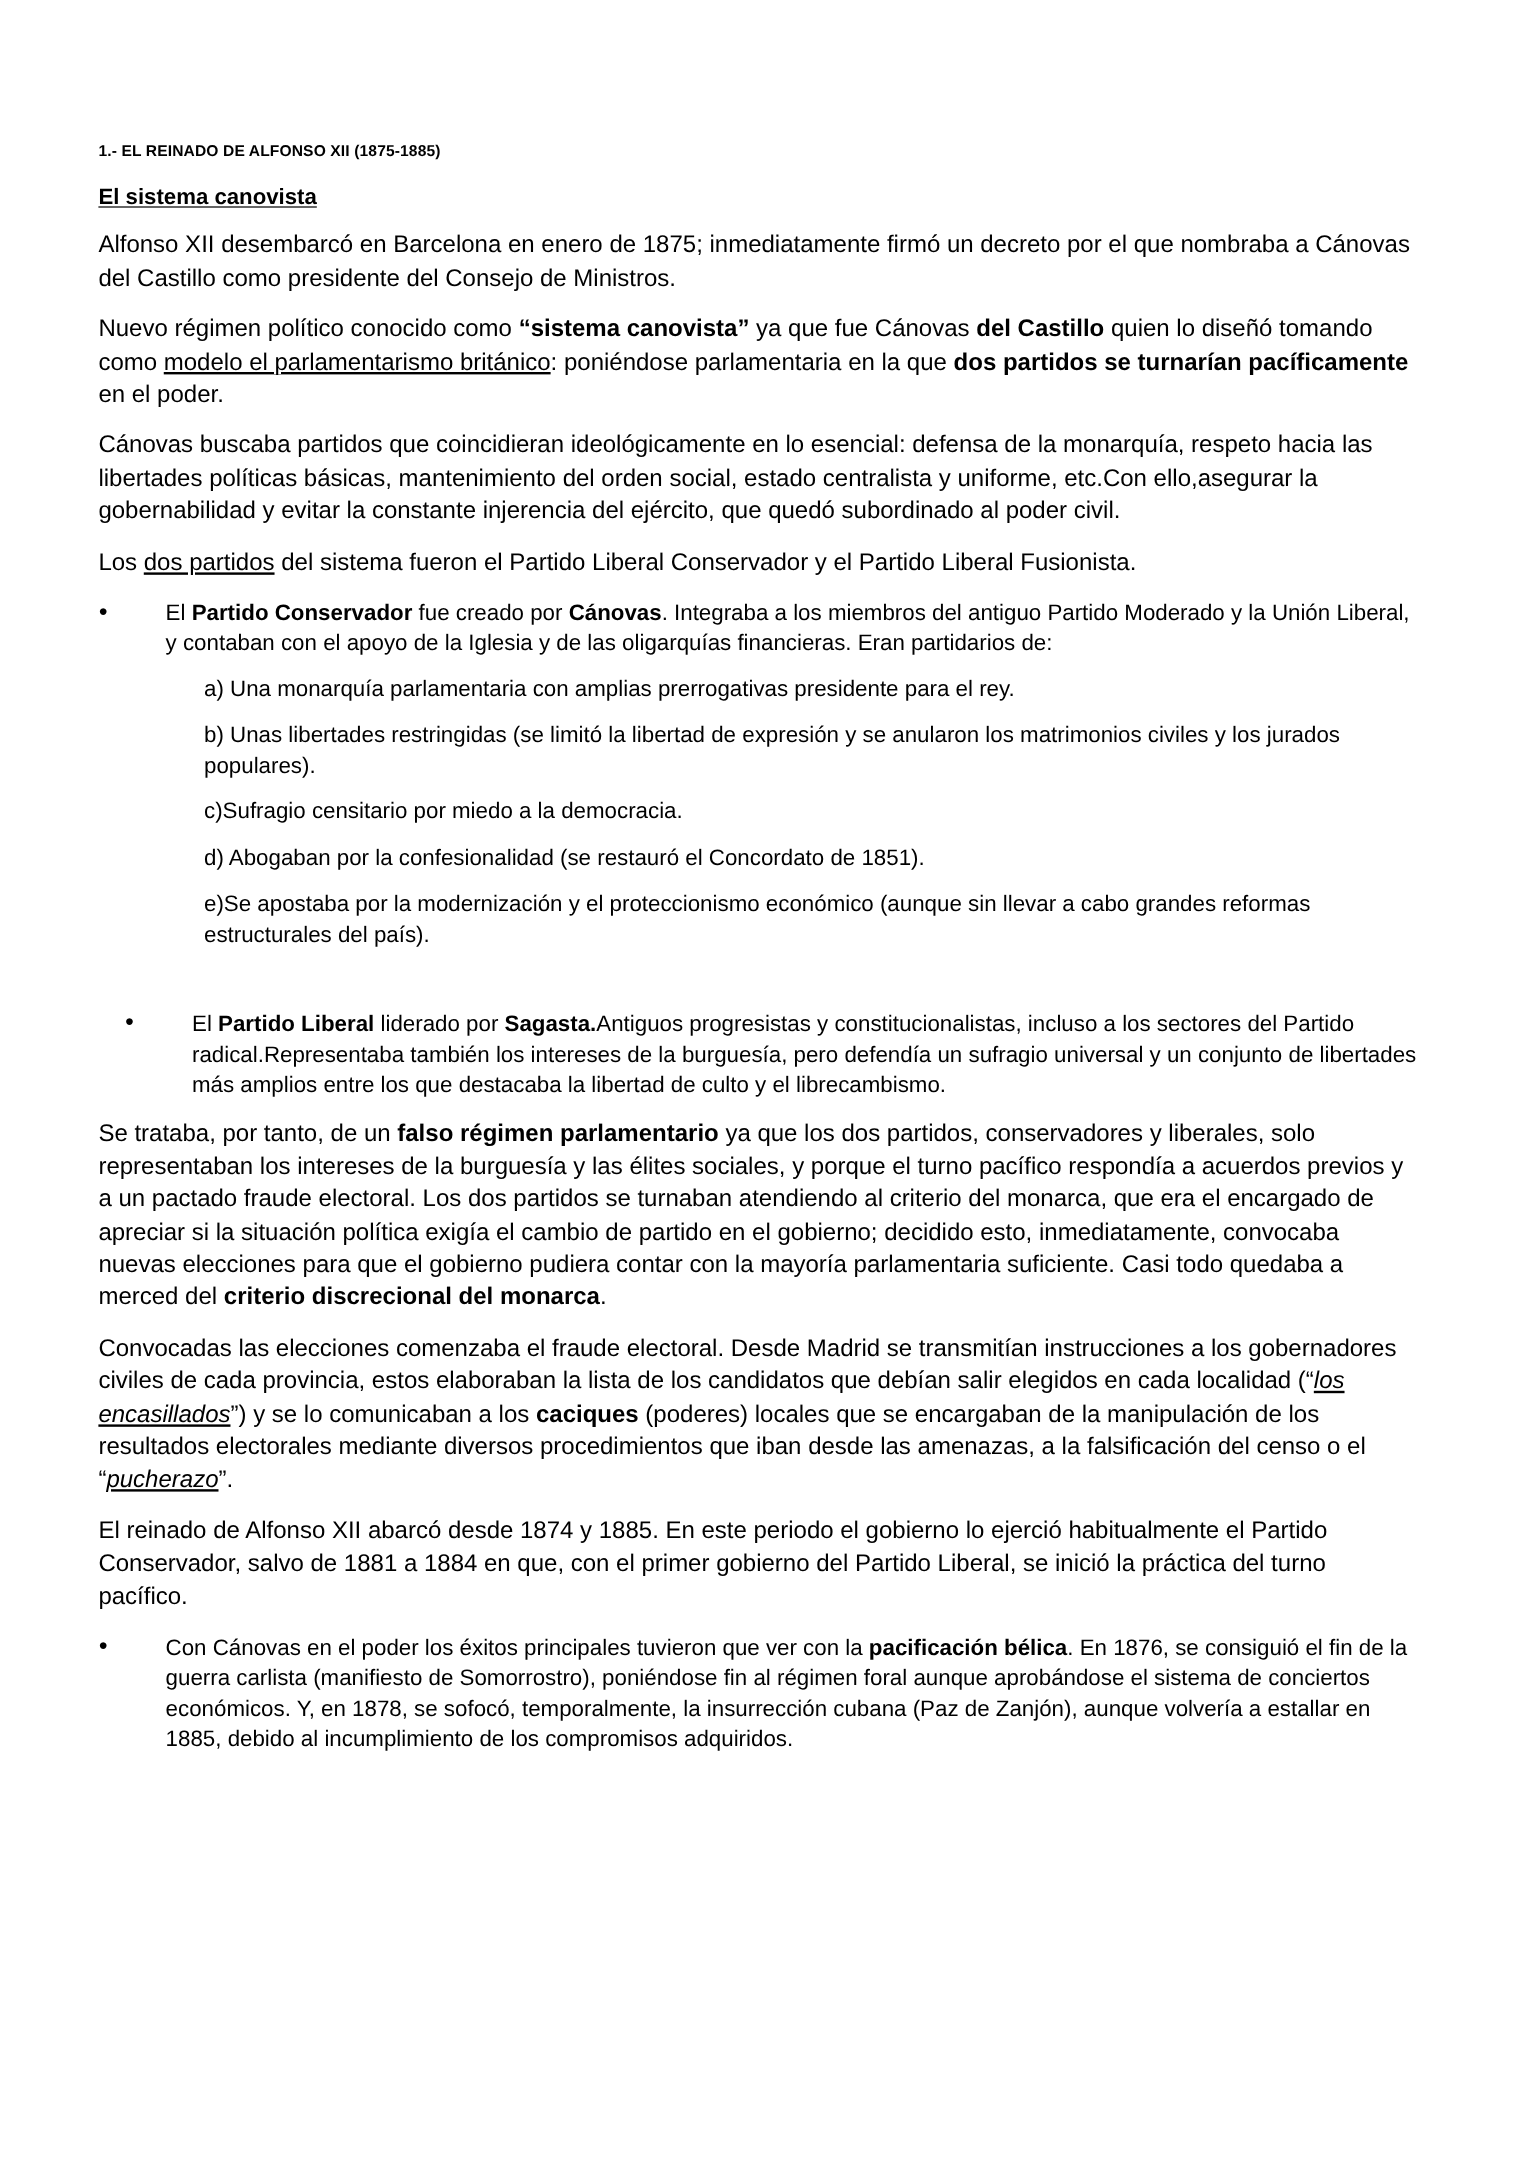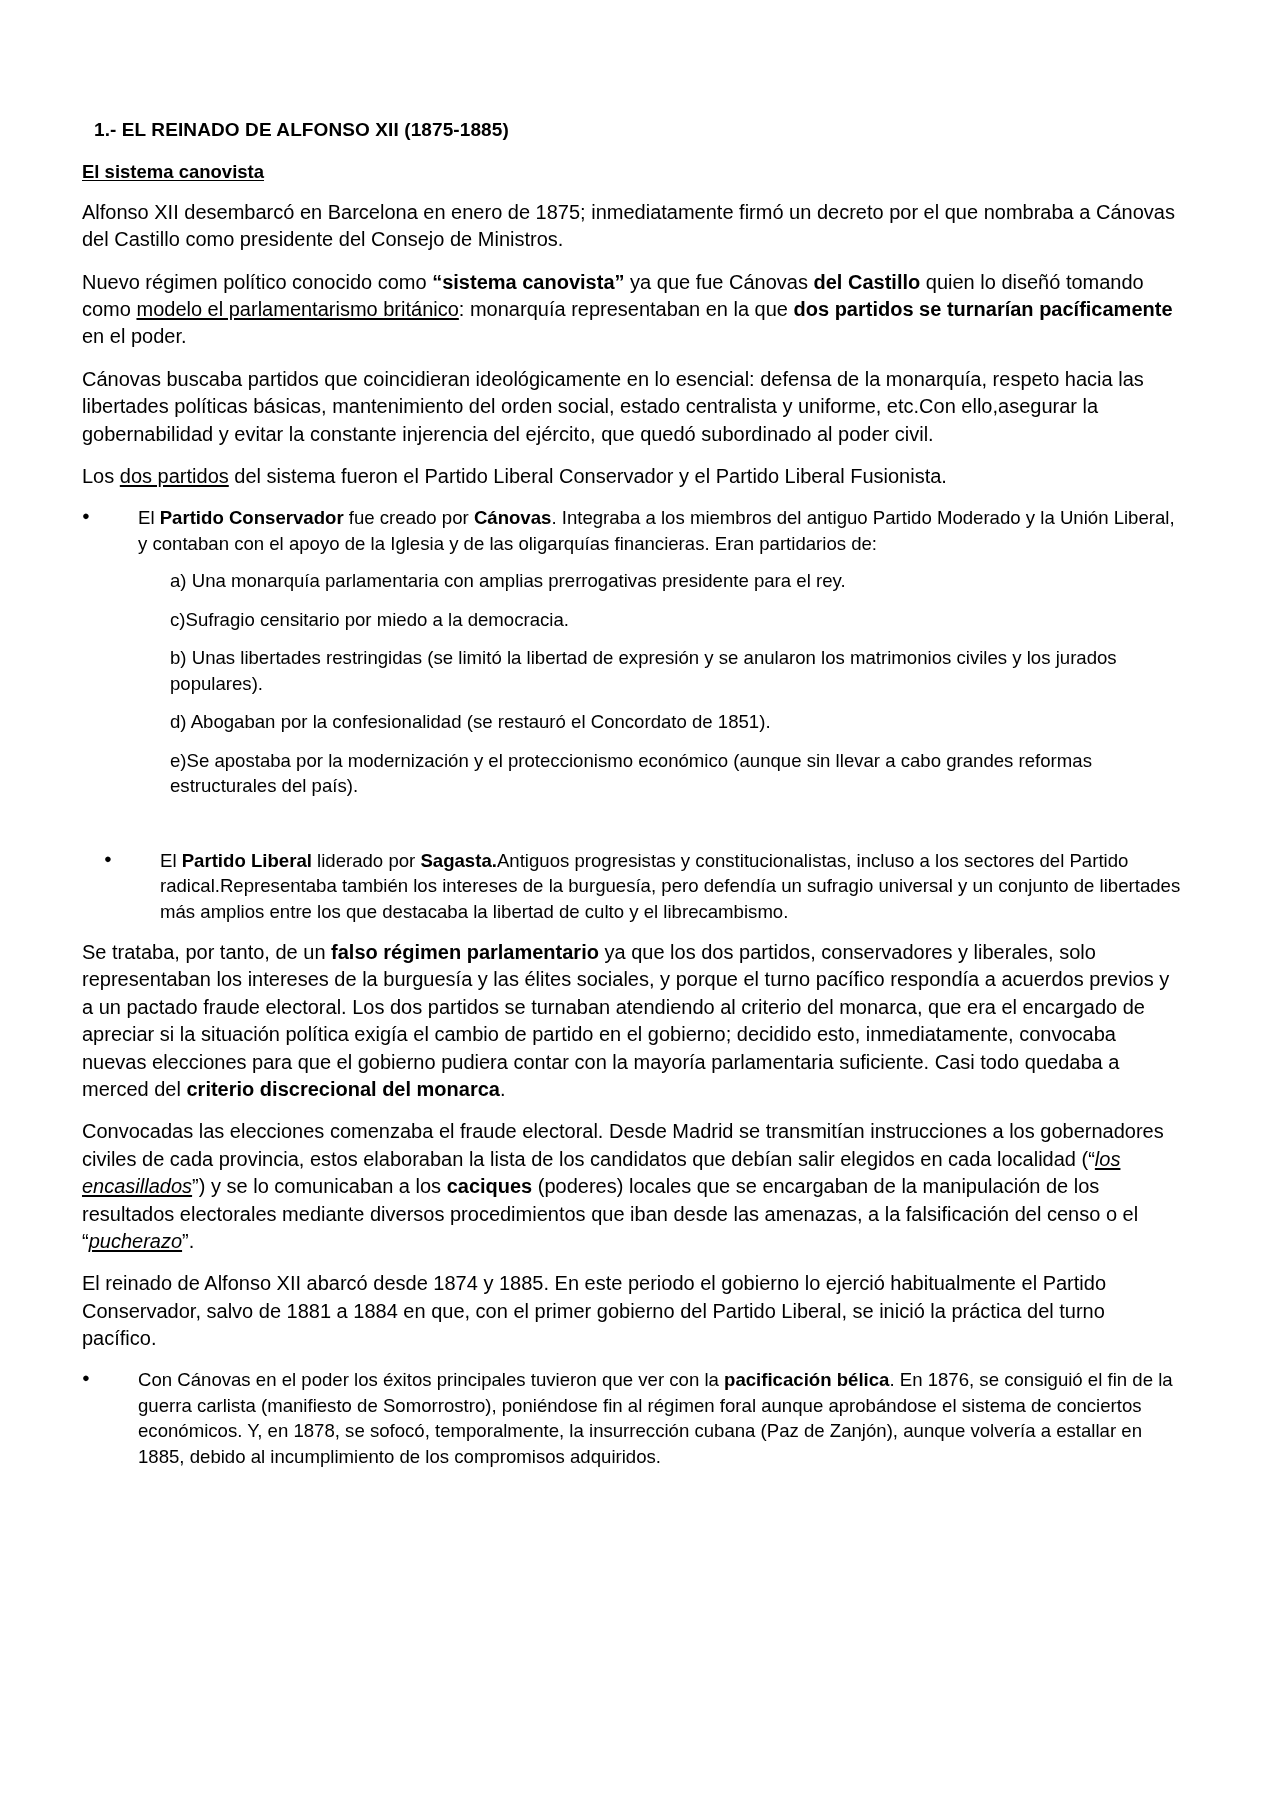--- a/index.html
+++ b/index.html
@@ -14,24 +14,24 @@
     -webkit-font-smoothing: antialiased;
   }
   .page {
     width: 1280px;
     min-height: 1808px;
     background: #ffffff;
     box-sizing: border-box;
     padding: 118px 96px 60px 82px;
   }
   .doc-title {
-    font-size: 19px;
+    font-size: 13px;
     font-weight: bold;
     letter-spacing: 0.1px;
-    margin: 0 0 18px 12px;
+    margin: 0 0 18px 0;
     line-height: 1.25;
   }
   .doc-subtitle {
     font-size: 18.5px;
     font-weight: bold;
     text-decoration: underline;
     text-underline-offset: 2px;
     margin: 16px 0 16px 0;
     line-height: 1.25;
   }
@@ -90,33 +90,33 @@
 <body>
 
 <div class="page">
 
   <h1 class="doc-title">1.- EL REINADO DE ALFONSO XII (1875-1885)</h1>
 
   <h2 class="doc-subtitle">El sistema canovista</h2>
 
   <p class="para"><span>Alfonso XII desembarcó en Barcelona en enero de 1875; inmediatamente firmó un decreto por el que nombraba a Cánovas del Castillo como presidente del Consejo de Ministros.</span></p>
 
-  <p class="para"><span>Nuevo régimen político conocido como </span><b>“sistema canovista”</b><span> ya que fue Cánovas </span><b>del Castillo</b><span> quien lo diseñó tomando como </span><span class="bu">modelo el parlamentarismo británico</span><span>:  monarquía representaban en la que </span><b>dos partidos se turnarían pacíficamente</b><span> en el poder.</span></p>
+  <p class="para"><span>Nuevo régimen político conocido como </span><b>“sistema canovista”</b><span> ya que fue Cánovas </span><b>del Castillo</b><span> quien lo diseñó tomando como </span><span class="bu">modelo el parlamentarismo británico</span><span>:  poniéndose parlamentaria en la que </span><b>dos partidos se turnarían pacíficamente</b><span> en el poder.</span></p>
 
   <p class="para"><span>Cánovas buscaba partidos que coincidieran ideológicamente en lo esencial: defensa de la monarquía, respeto hacia las libertades políticas básicas, mantenimiento del orden social, estado centralista y uniforme, etc.Con ello,asegurar  la gobernabilidad y evitar la constante injerencia del ejército, que quedó subordinado al poder civil.</span></p>
 
   <p class="para"><span>Los </span><u>dos partidos</u><span> del sistema fueron el Partido Liberal Conservador y el Partido Liberal Fusionista.</span></p>
 
   <ul class="bullets">
     <li class="bullet">
       <span>El </span><b>Partido Conservador</b><span> fue creado por </span><b>Cánovas</b><span>. Integraba a los miembros del antiguo Partido Moderado y la Unión Liberal, y contaban con el apoyo de la Iglesia y de las oligarquías financieras. Eran partidarios de:</span>
       <ul class="sublist">
         <li>a) Una monarquía parlamentaria con amplias prerrogativas presidente para el rey.</li>
+        <li>b) Unas libertades restringidas (se limitó la libertad de expresión y se anularon los matrimonios civiles y los jurados populares).</li>
         <li>c)Sufragio censitario por miedo a la democracia.</li>
-        <li>b) Unas libertades restringidas (se limitó la libertad de expresión y se anularon los matrimonios civiles y los jurados populares).</li>
         <li>d) Abogaban por la confesionalidad (se restauró el Concordato de 1851).</li>
         <li>e)Se apostaba por la modernización y el proteccionismo económico (aunque sin llevar a cabo grandes reformas estructurales del país).</li>
       </ul>
     </li>
 
     <div class="gap-block"></div>
 
     <li class="bullet indent-more">
       <span>El </span><b>Partido Liberal</b><span> liderado por </span><b>Sagasta.</b><span>Antiguos progresistas y constitucionalistas, incluso a los sectores  del Partido radical.Representaba también los intereses de la burguesía, pero defendía un sufragio universal y un conjunto de libertades más amplios entre los que destacaba la libertad de culto y el librecambismo.</span>
     </li>

